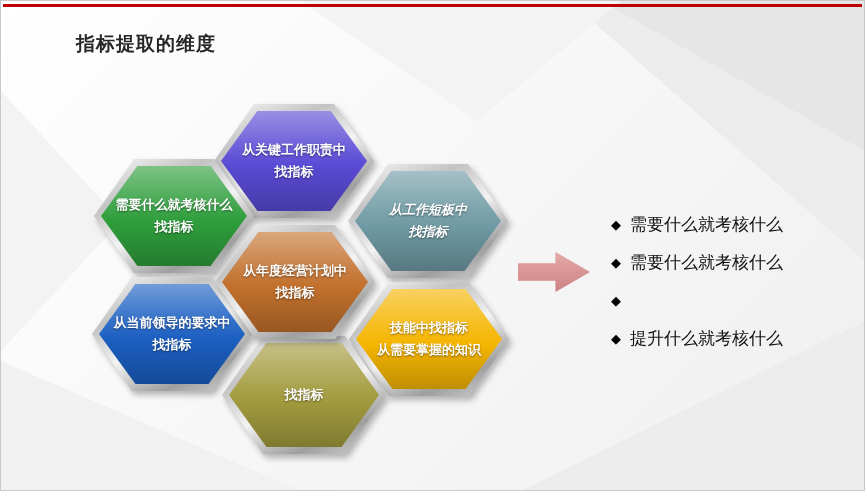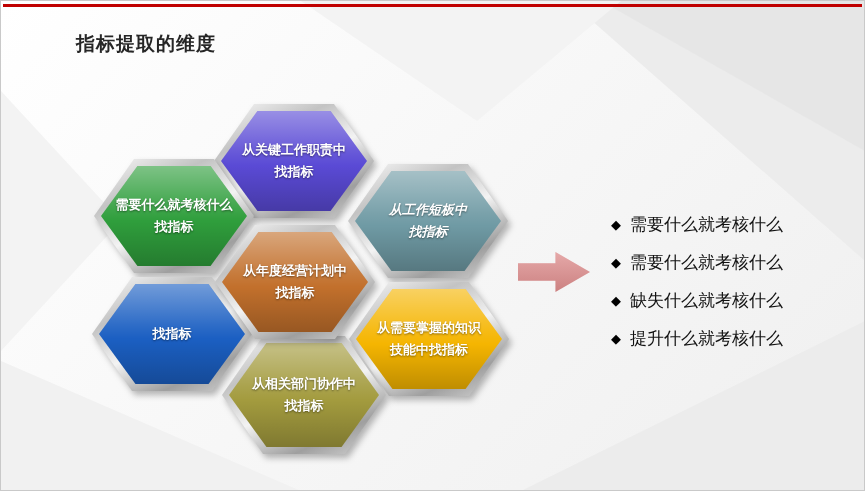--- a/index.html
+++ b/index.html
@@ -115,42 +115,42 @@
           <span>找指标</span>
         </div>
       </div>
     </div>
   </div>
 
   <div class="hex hex-blue">
     <div class="hex-frame">
       <div class="hex-inner" style="--hex-color: #1b5fc2;">
         <div class="hex-label">
+          <span>从当前领导的要求中</span>
           <span>找指标</span>
         </div>
       </div>
     </div>
   </div>
 
   <div class="hex hex-yellow">
     <div class="hex-frame">
       <div class="hex-inner" style="--hex-color: #f5b501;">
         <div class="hex-label">
+          <span>技能中找指标</span>
           <span>从需要掌握的知识</span>
-          <span>技能中找指标</span>
         </div>
       </div>
     </div>
   </div>
 
   <div class="hex hex-olive">
     <div class="hex-frame">
       <div class="hex-inner" style="--hex-color: #a39b3e;">
         <div class="hex-label">
-          <span>从相关部门协作中</span>
           <span>找指标</span>
         </div>
       </div>
     </div>
   </div>
 
   <div class="hex hex-orange">
     <div class="hex-frame">
       <div class="hex-inner" style="--hex-color: #c2702c;">
         <div class="hex-label">
@@ -167,21 +167,20 @@
     <div class="bullet-row">
       <span class="bullet-marker">◆</span>
       <span class="bullet-text">需要什么就考核什么</span>
     </div>
     <div class="bullet-row">
       <span class="bullet-marker">◆</span>
       <span class="bullet-text">需要什么就考核什么</span>
     </div>
     <div class="bullet-row">
       <span class="bullet-marker">◆</span>
-      <span class="bullet-text">缺失什么就考核什么</span>
     </div>
     <div class="bullet-row">
       <span class="bullet-marker">◆</span>
       <span class="bullet-text">提升什么就考核什么</span>
     </div>
   </div>
 
 </div>
 
 </body></html>

